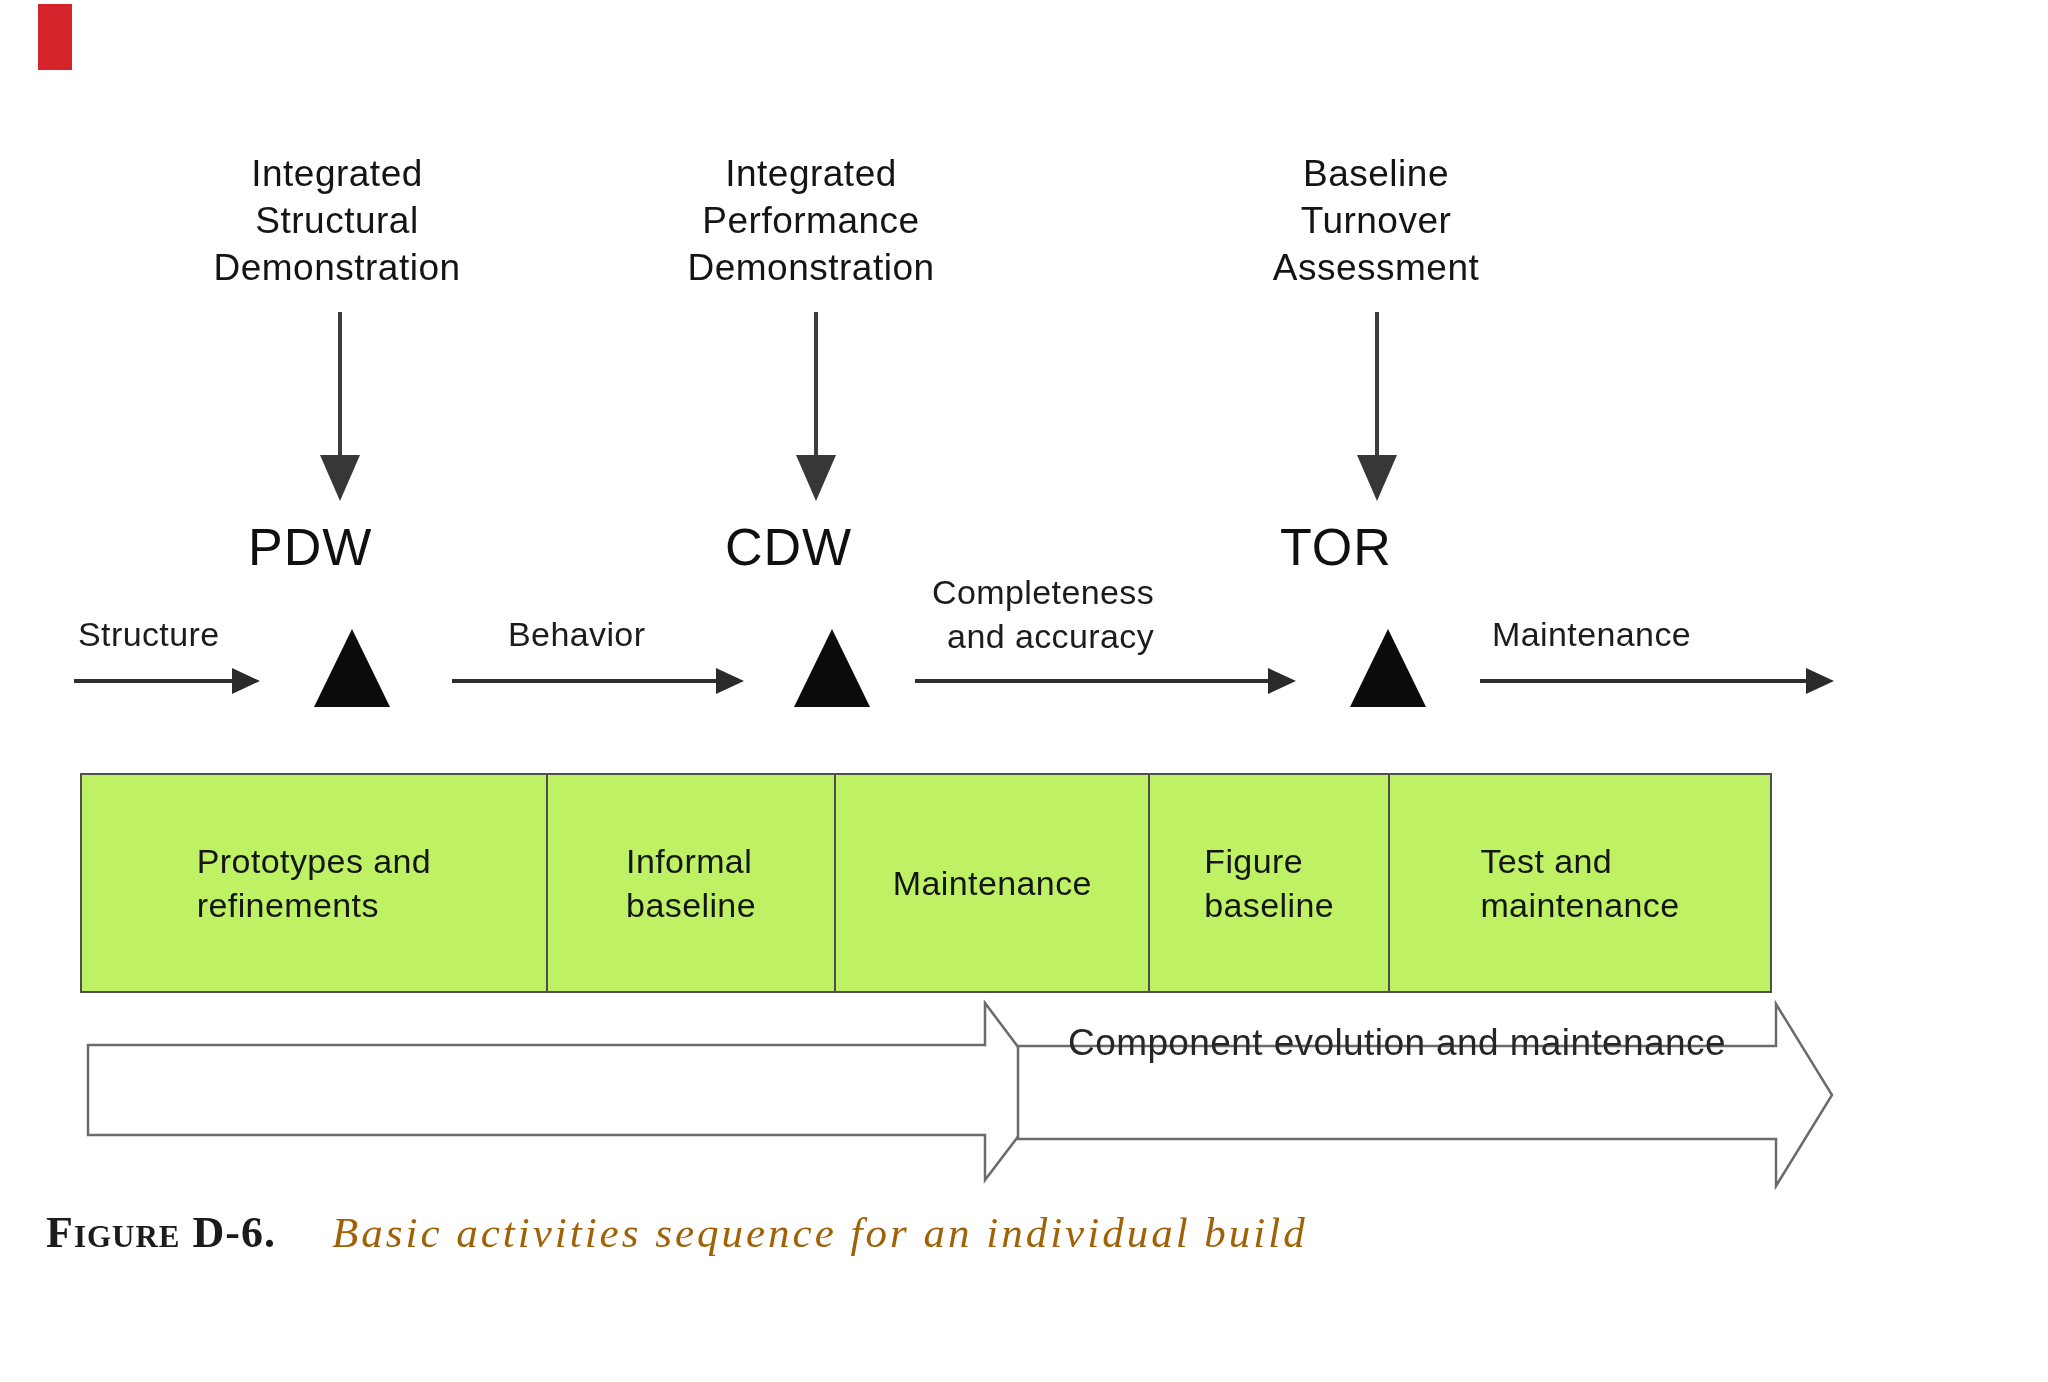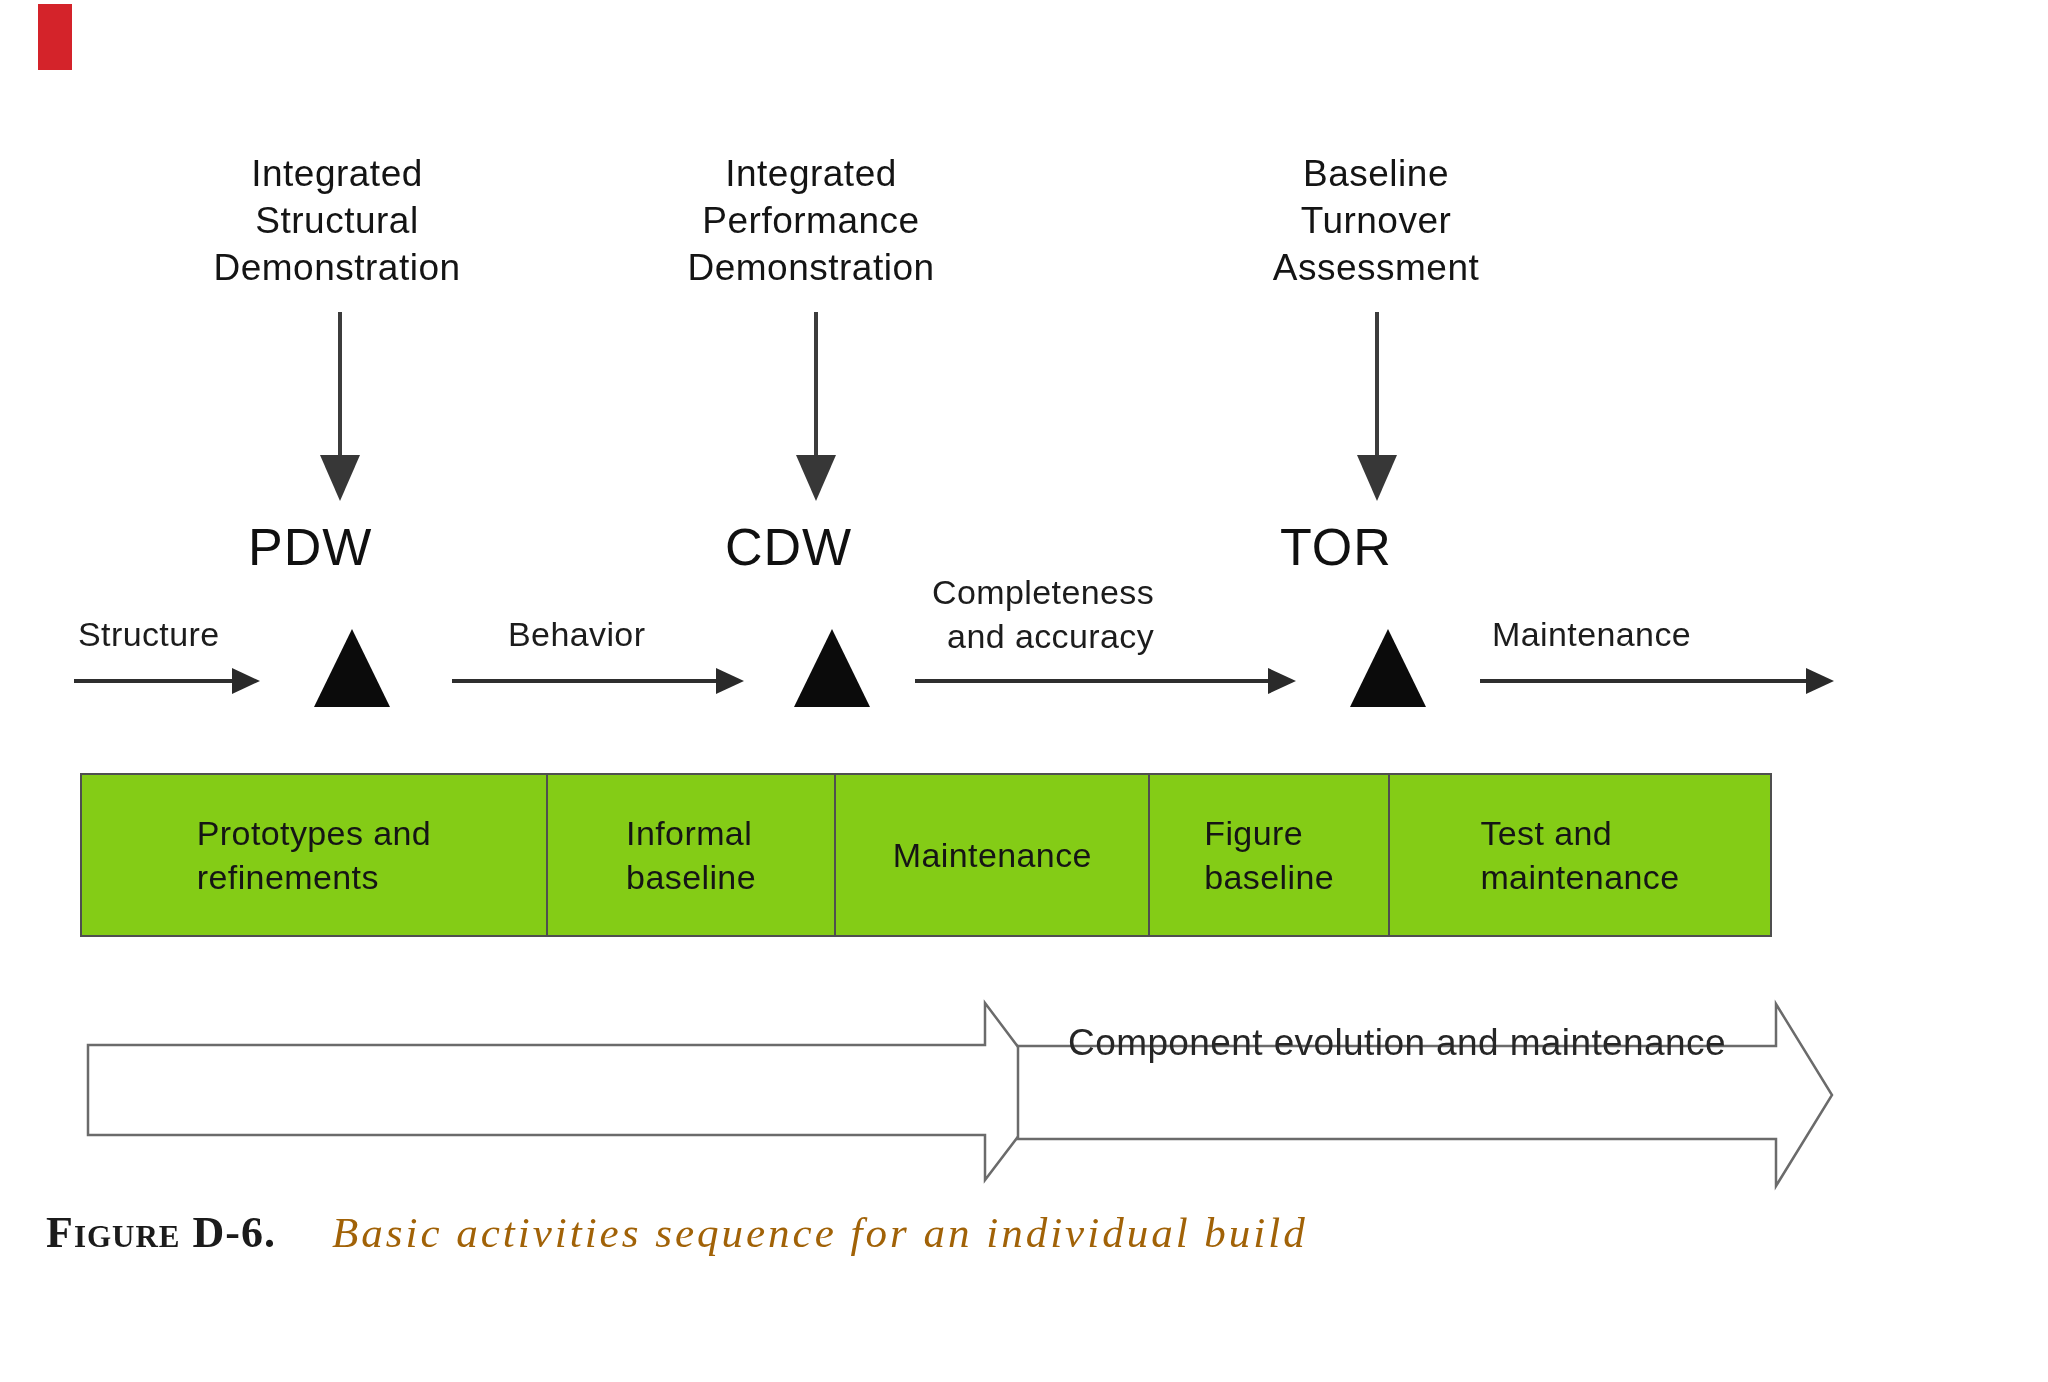--- a/index.html
+++ b/index.html
@@ -23,22 +23,22 @@
   .acr{width:200px;text-align:left;font-size:52px;letter-spacing:1px;color:#101010;}
   
   .tri{width:0;height:0;border-left:38px solid transparent;border-right:38px solid transparent;border-bottom:78px solid #0b0b0b;}
   
   .flowlab{font-size:34px;line-height:44px;color:#1c1c1c;white-space:pre-line;letter-spacing:.4px;}
   
   .hline{height:4px;background:#2e2e2e;}
   .hhead{width:0;height:0;border-top:13px solid transparent;border-bottom:13px solid transparent;border-left:28px solid #2a2a2a;}
   
   .phases{
-    left:80px;top:773px;width:1692px;height:164px;
-    border:2px solid #4f4f4f;box-sizing:border-box;display:flex;background:#84cc16;
+    left:80px;top:773px;width:1692px;height:220px;
+    border:2px solid #4f4f4f;box-sizing:border-box;display:flex;background:#bef264;
   }
   .phase-cell{
     display:flex;align-items:center;justify-content:center;
     box-sizing:border-box;height:100%;
   }
   .phase-cell.sep{border-right:2px solid #4f4f4f;}
   .phase-cell .txt{
     font-size:34px;line-height:44px;color:#151515;text-align:left;
     white-space:pre-line;letter-spacing:.4px;
   }

